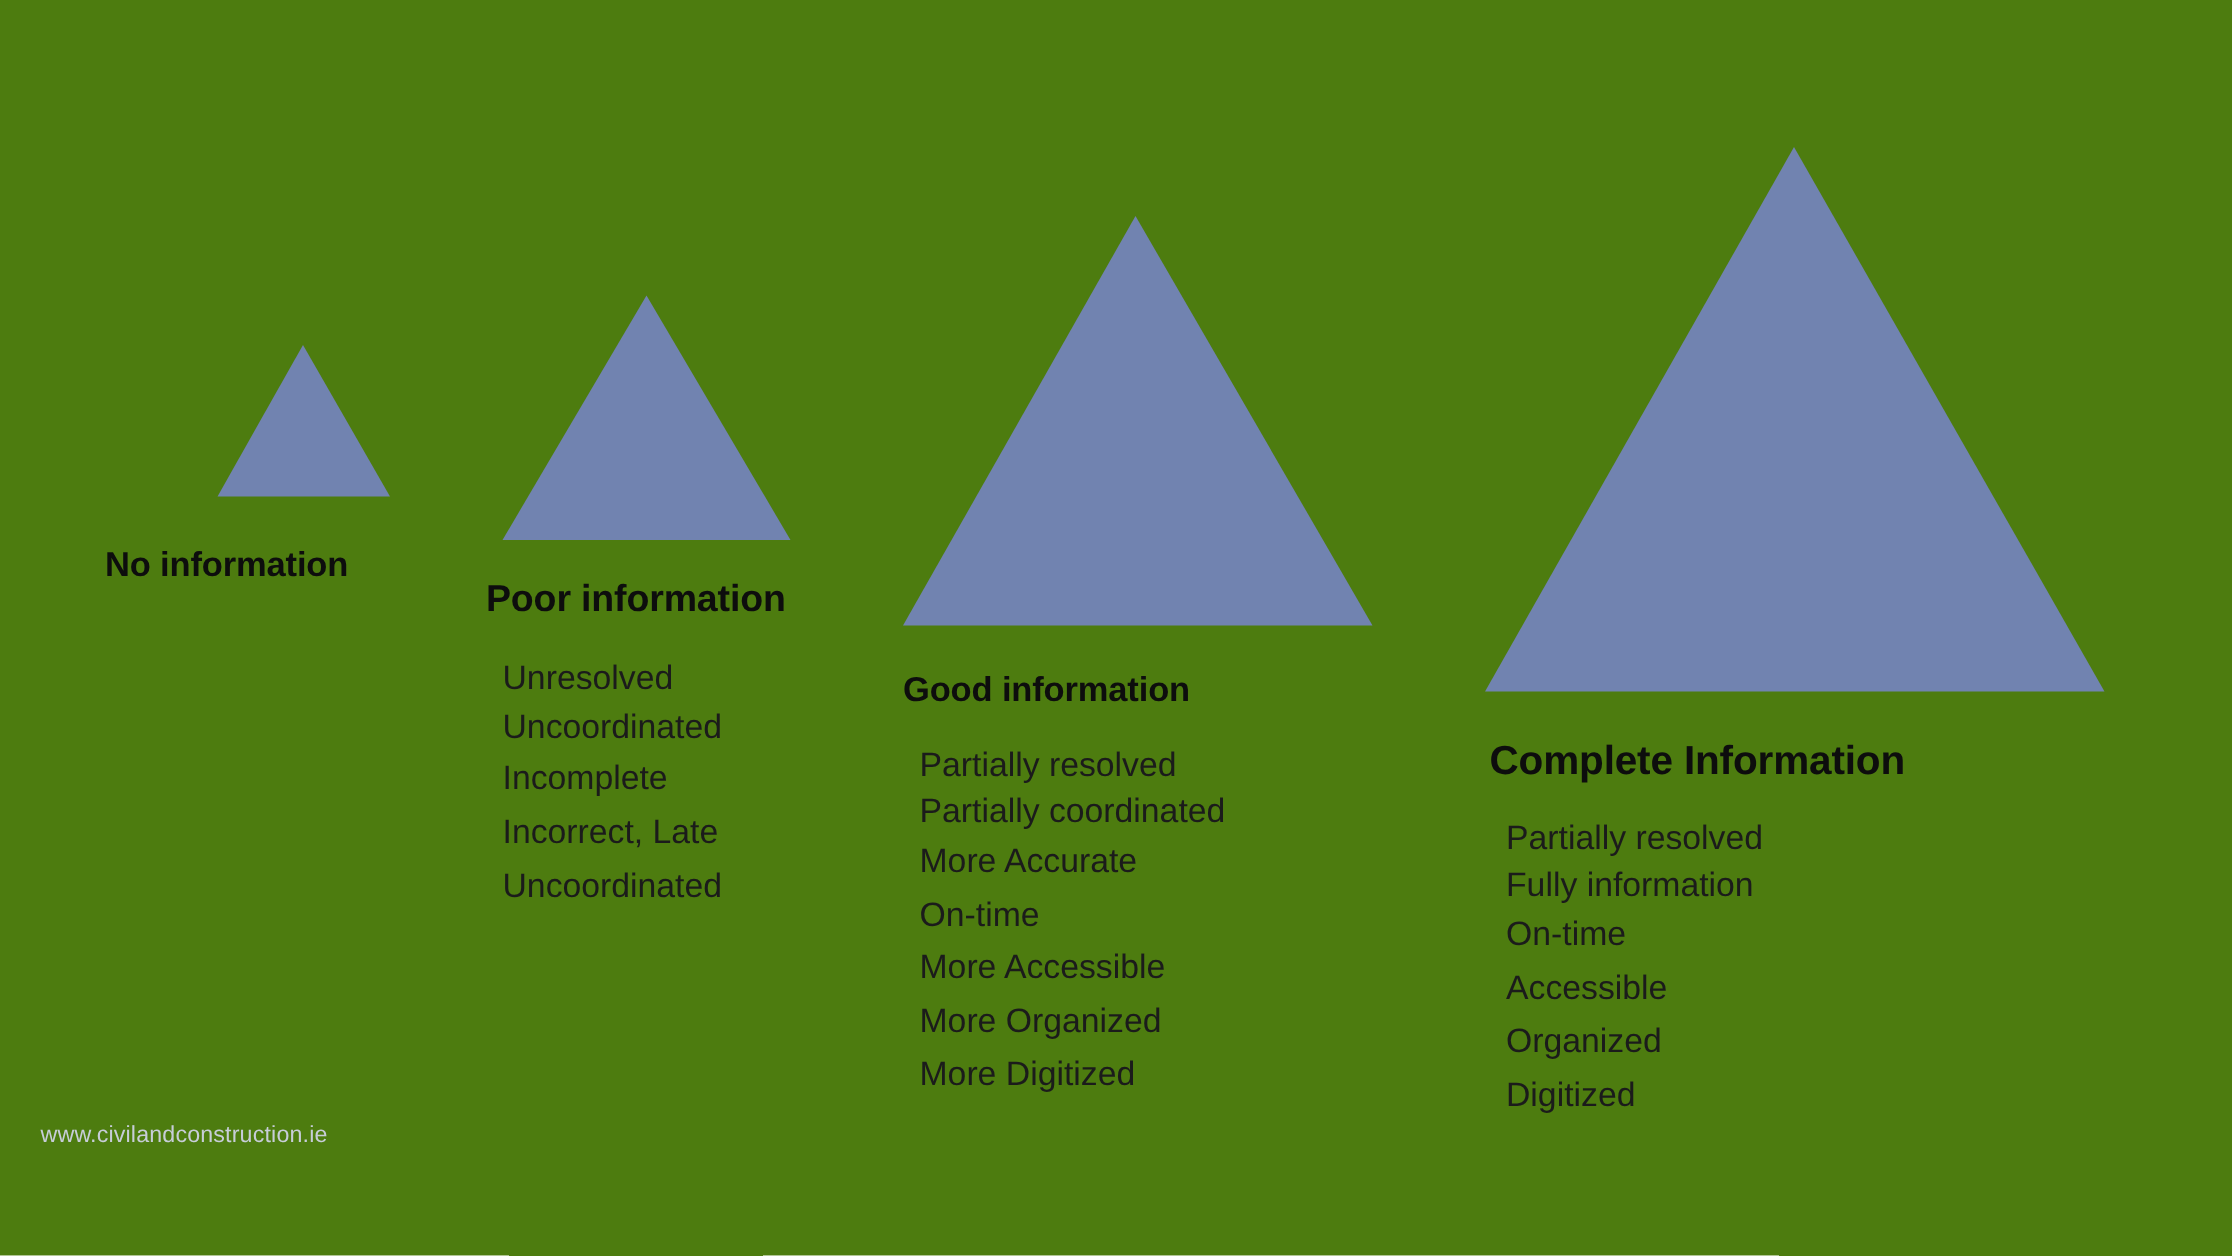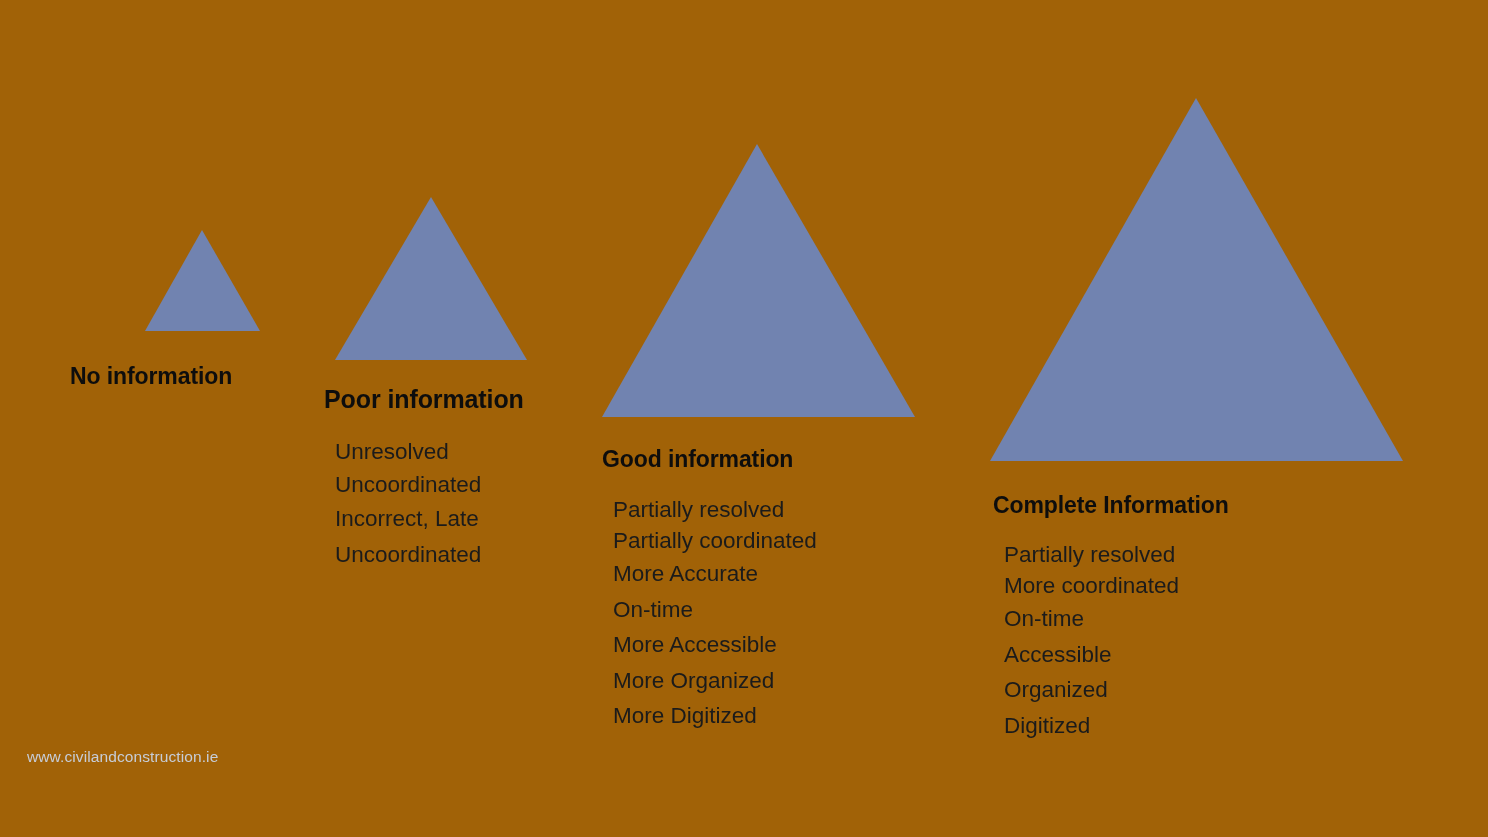--- a/index.html
+++ b/index.html
@@ -85,21 +85,21 @@
     margin-top: 21px;
   }
   #col-good-information .col-list li { line-height: 35.6px; }
   #col-good-information .col-list li.tight { line-height: 31px; }
 
   
   #col-complete-information {
     left: 993px;
     top: 492px;
   }
-  #col-complete-information .col-heading { font-size: 23px; }
+  #col-complete-information .col-heading { font-size: 27px; }
   #col-complete-information .col-list {
     font-size: 22.5px;
     margin-top: 20px;
   }
   #col-complete-information .col-list li { line-height: 35.6px; }
   #col-complete-information .col-list li.tight { line-height: 31px; }
 
   
   #watermark {
     position: absolute;
@@ -107,38 +107,39 @@
     top: 748px;
     font-size: 15.5px;
     color: #c7cdd8;
     letter-spacing: 0.1px;
     white-space: nowrap;
   }
 </style>
 </head>
 <body style="background: rgb(255, 255, 255);">
 
-<div id="stage" style="width: 1488px; height: 837px; background: #a16207;">
+<div id="stage" style="width: 1488px; height: 837px; background: #4d7c0f;">
 
   <svg class="tri-layer" viewBox="0 0 1488 837" width="1488" height="837" xmlns="http://www.w3.org/2000/svg">
     <polygon class="tri" id="tri-0" fill="#7183b0" points="202,230 260,331 145,331"></polygon>
     <polygon class="tri" id="tri-1" fill="#7183b0" points="431,197 527,360 335,360"></polygon>
     <polygon class="tri" id="tri-2" fill="#7183b0" points="757,144 915,417 602,417"></polygon>
     <polygon class="tri" id="tri-3" fill="#7183b0" points="1196,98 1403,461 990,461"></polygon>
   </svg>
 
   <div class="col" id="col-no-information">
     <div class="col-heading" style="color: rgb(13, 13, 13);">No information</div>
   </div>
 
   <div class="col" id="col-poor-information">
     <div class="col-heading" style="color: rgb(13, 13, 13);">Poor information</div>
     <ul class="col-list" style="color: rgb(27, 27, 27);">
       <li class="tight">Unresolved</li>
       <li class="tight">Uncoordinated</li>
+      <li>Incomplete</li>
       <li>Incorrect, Late</li>
       <li>Uncoordinated</li>
     </ul>
   </div>
 
   <div class="col" id="col-good-information">
     <div class="col-heading" style="color: rgb(13, 13, 13);">Good information</div>
     <ul class="col-list" style="color: rgb(27, 27, 27);">
       <li class="tight">Partially resolved</li>
       <li class="tight">Partially coordinated</li>
@@ -147,21 +148,21 @@
       <li>More Accessible</li>
       <li>More Organized</li>
       <li>More Digitized</li>
     </ul>
   </div>
 
   <div class="col" id="col-complete-information">
     <div class="col-heading" style="color: rgb(13, 13, 13);">Complete Information</div>
     <ul class="col-list" style="color: rgb(27, 27, 27);">
       <li class="tight">Partially resolved</li>
-      <li class="tight">More coordinated</li>
+      <li class="tight">Fully information</li>
       <li>On-time</li>
       <li>Accessible</li>
       <li>Organized</li>
       <li>Digitized</li>
     </ul>
   </div>
 
   <div id="watermark" style="color: rgb(199, 205, 216);">www.civilandconstruction.ie</div>
 
 </div>

